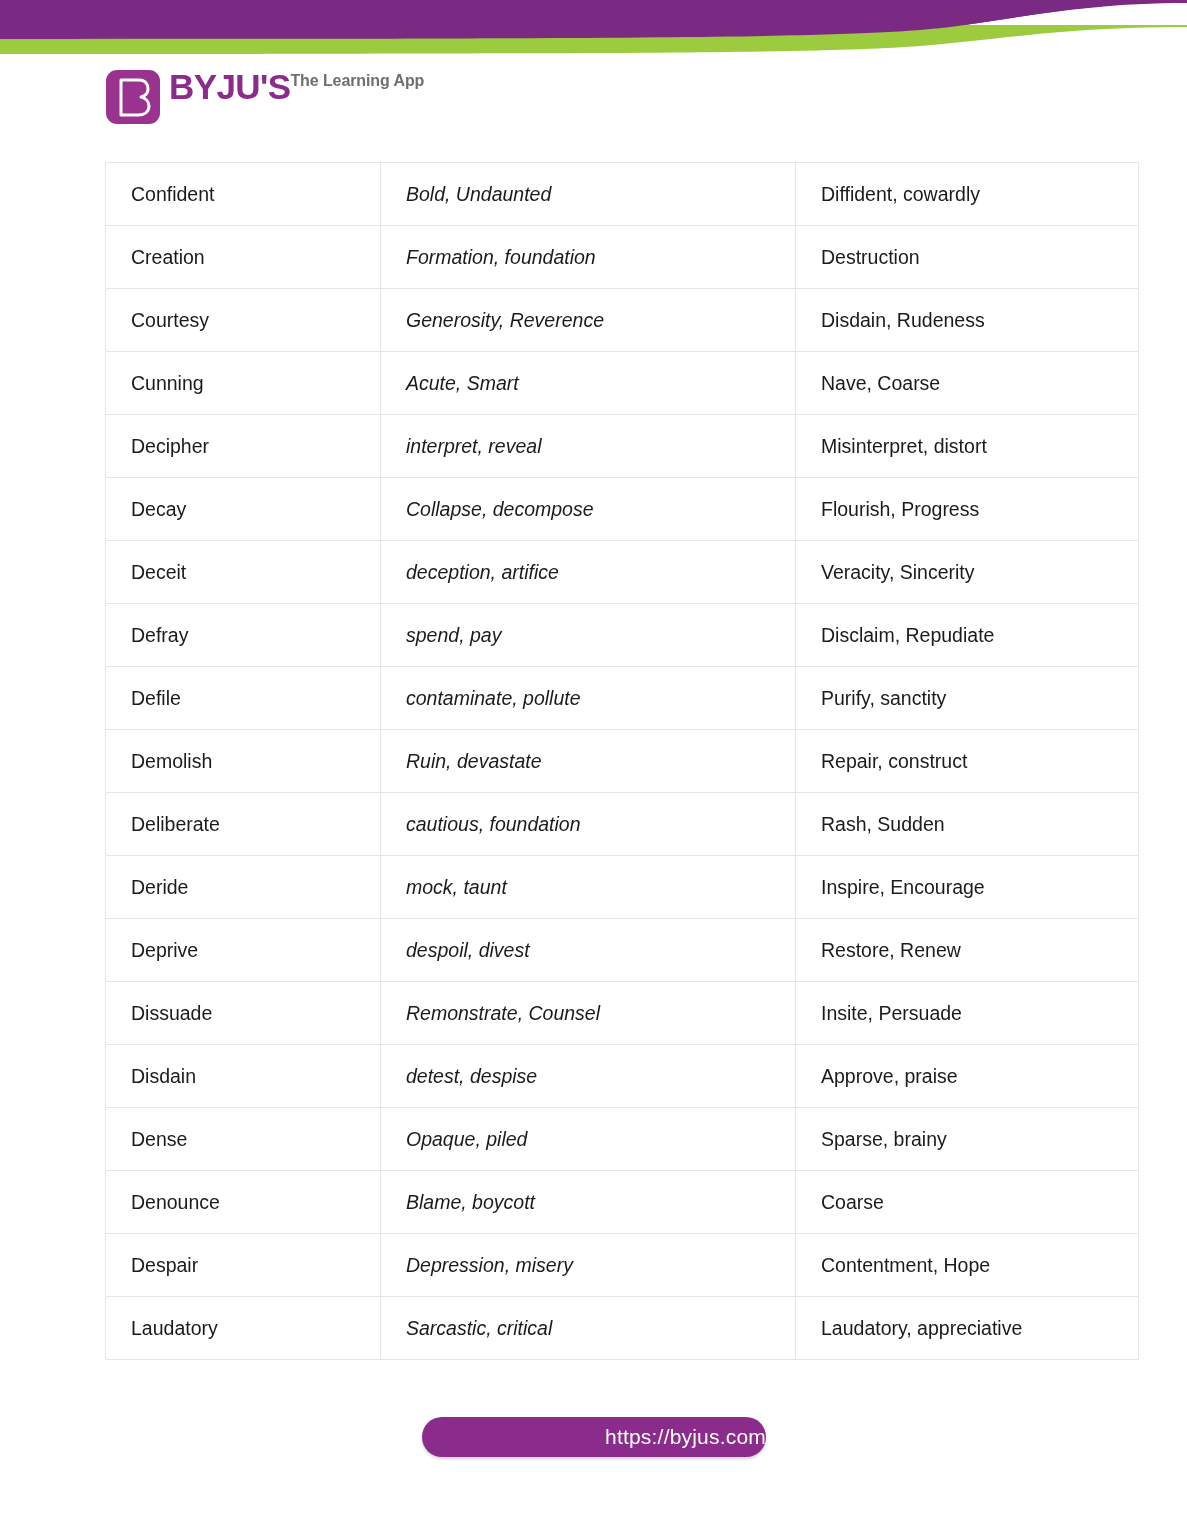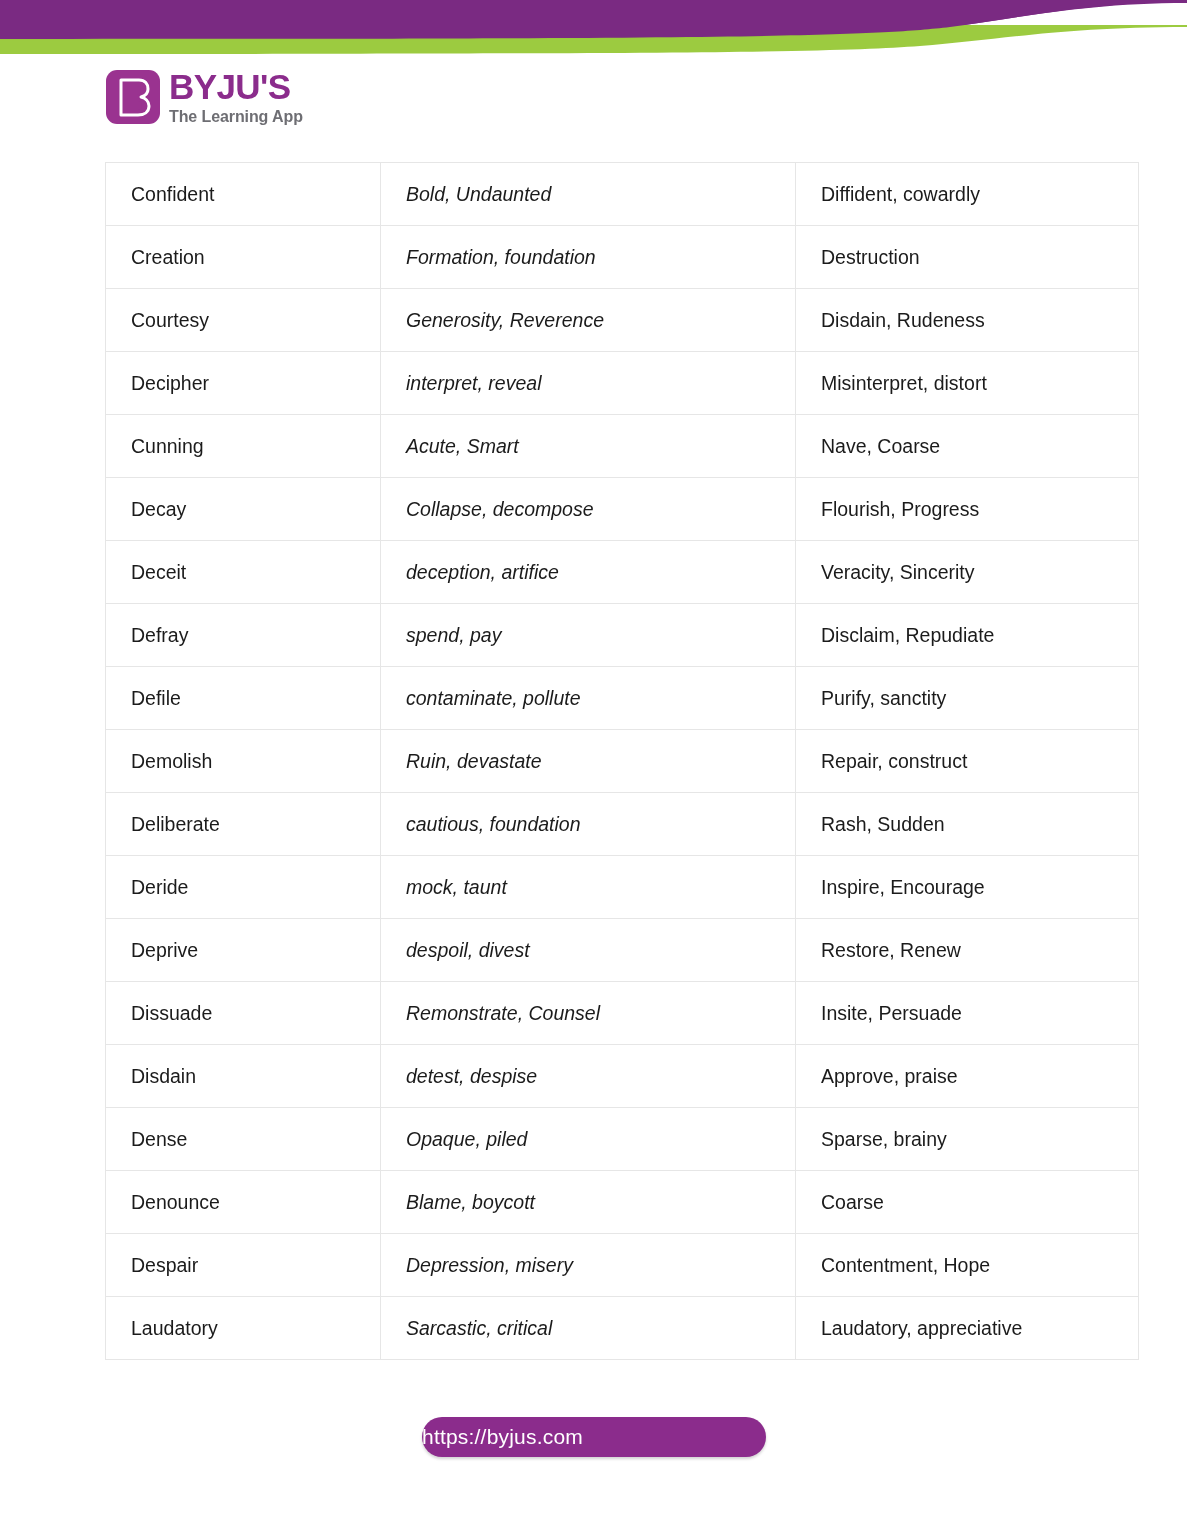--- a/index.html
+++ b/index.html
@@ -46,21 +46,21 @@
     margin-top: 2px;
   }
   .logo-mark svg {
     position: absolute;
     left: 0;
     top: 0;
   }
   .logo-text {
     margin-left: 9px;
     display: flex;
-    flex-direction: column;
+    flex-direction: row;
     justify-content: flex-end;
   }
   .logo-word {
     font-size: 35px;
     font-weight: bold;
     color: #8B2C8C;
     letter-spacing: -0.6px;
     line-height: 35px;
     margin-top: 1px;
   }
@@ -100,21 +100,21 @@
   .footer-pill {
     position: absolute;
     left: 422px;
     top: 1417px;
     width: 344px;
     height: 40px;
     border-radius: 20px;
     background: #8B2C8C;
     display: flex;
     align-items: center;
-    justify-content: flex-start;
+    justify-content: flex-end;
     box-shadow: 0 2px 3px rgba(0,0,0,0.18);
   }
   .footer-pill span {
     color: #ffffff;
     font-size: 21px;
     letter-spacing: 0.2px;
   }
 </style>
 </head>
 <body>
@@ -152,30 +152,30 @@
       <td class="col-word">Creation</td>
       <td class="col-syn">Formation, foundation</td>
       <td class="col-ant">Destruction</td>
     </tr>
     <tr>
       <td class="col-word">Courtesy</td>
       <td class="col-syn">Generosity, Reverence</td>
       <td class="col-ant">Disdain, Rudeness</td>
     </tr>
     <tr>
+      <td class="col-word">Cunning</td>
+      <td class="col-syn">Acute, Smart</td>
+      <td class="col-ant">Nave, Coarse</td>
+    </tr>
+    <tr>
       <td class="col-word">Decipher</td>
       <td class="col-syn">interpret, reveal</td>
       <td class="col-ant">Misinterpret, distort</td>
     </tr>
     <tr>
-      <td class="col-word">Cunning</td>
-      <td class="col-syn">Acute, Smart</td>
-      <td class="col-ant">Nave, Coarse</td>
-    </tr>
-    <tr>
       <td class="col-word">Decay</td>
       <td class="col-syn">Collapse, decompose</td>
       <td class="col-ant">Flourish, Progress</td>
     </tr>
     <tr>
       <td class="col-word">Deceit</td>
       <td class="col-syn">deception, artifice</td>
       <td class="col-ant">Veracity, Sincerity</td>
     </tr>
     <tr>

